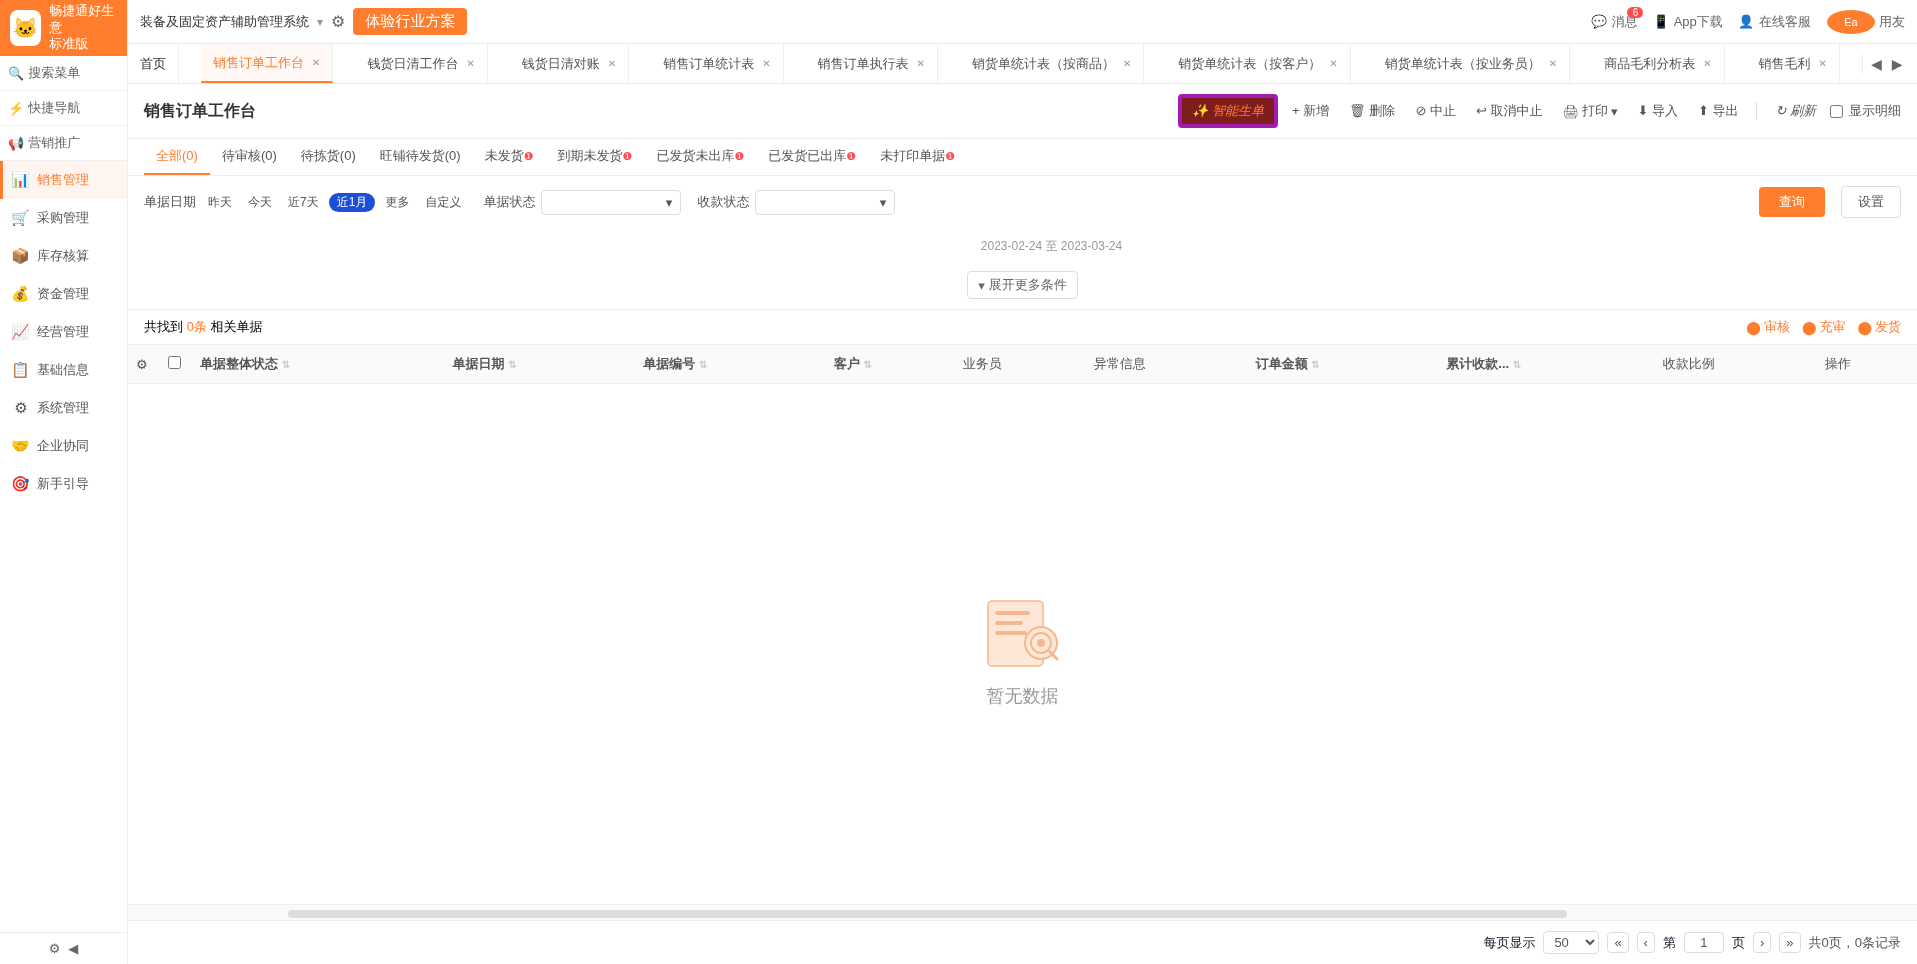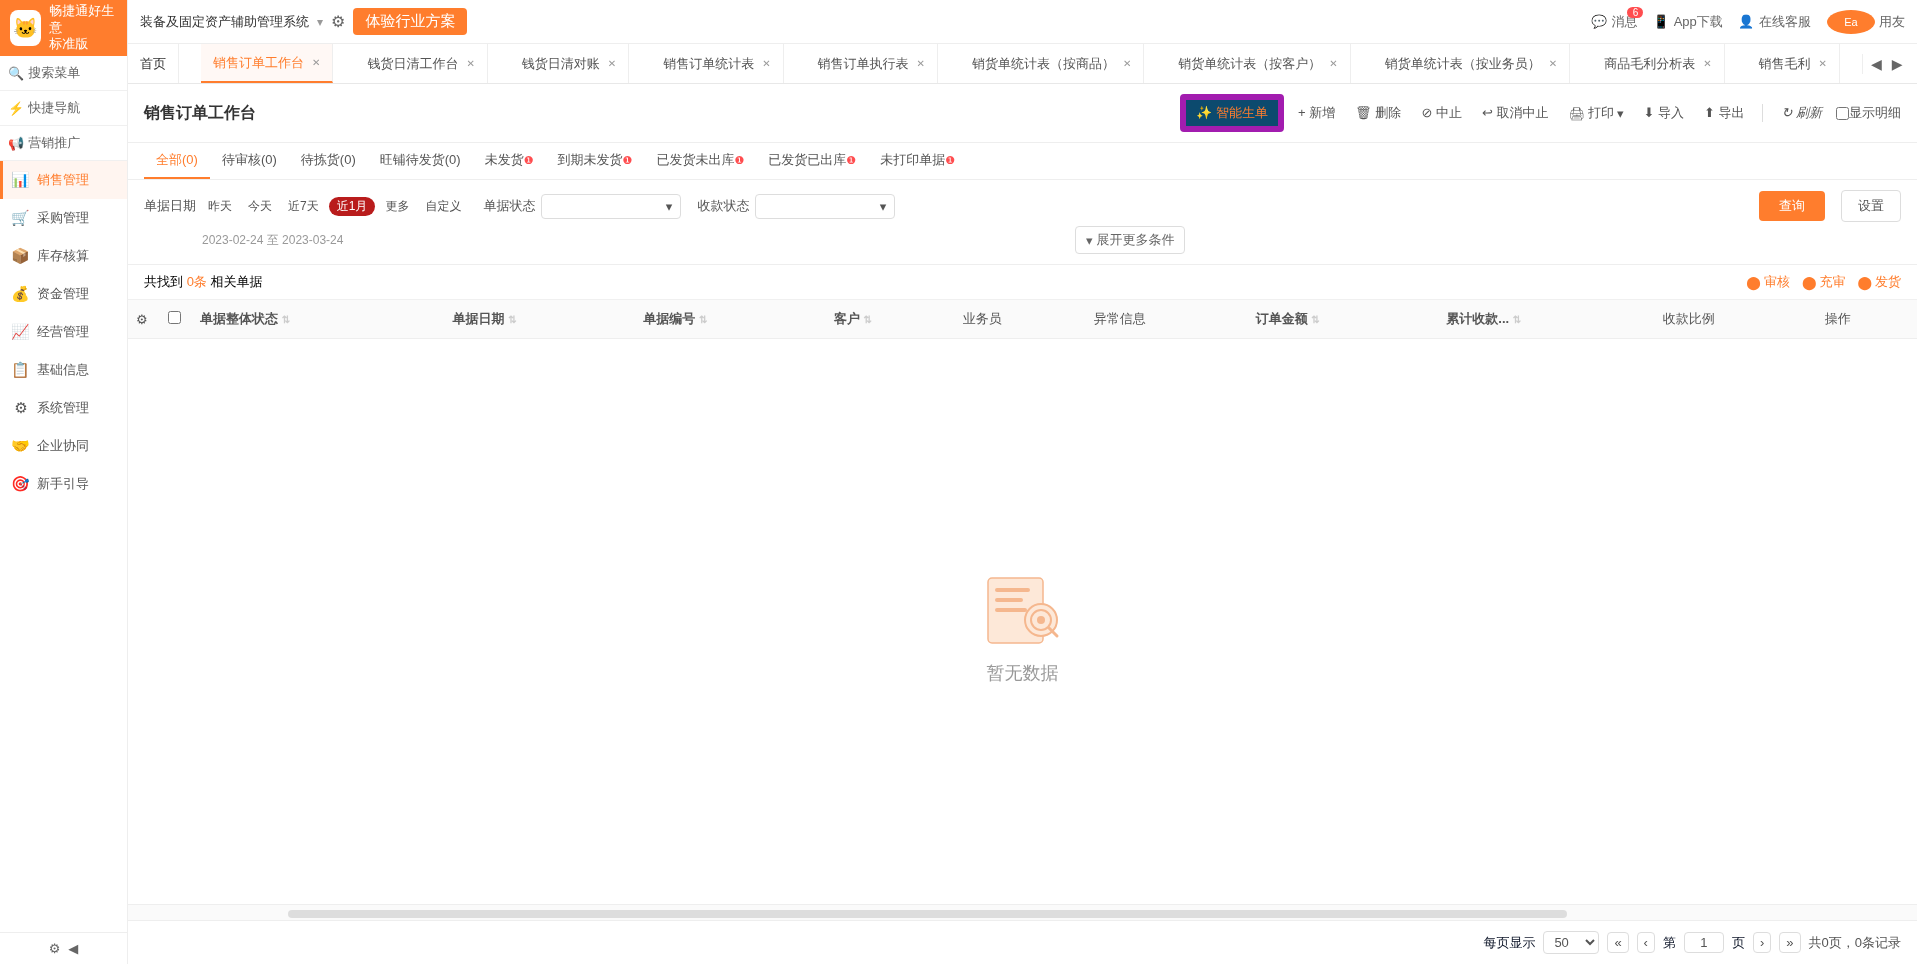--- a/index.html
+++ b/index.html
@@ -42,40 +42,40 @@
     .tab-close-all { padding: 0 6px; cursor: pointer; color: #999; font-size: 14px; }
     .tab-expand-all { padding: 0 6px; cursor: pointer; color: #999; font-size: 14px; }
 
     
     .content { flex: 1; overflow: hidden; display: flex; flex-direction: column; background: #f5f5f5; }
 
     
     .page-header { background: #fff; padding: 10px 16px; display: flex; align-items: center; justify-content: space-between; border-bottom: 1px solid #eee; flex-shrink: 0; }
     .page-title { font-size: 16px; font-weight: 600; color: #333; }
     .page-actions { display: flex; align-items: center; gap: 8px; }
-    .btn-smart { background: #0c4a6e; border: 6px solid #a21caf; color: #ff7d2d; padding: 4px 10px; border-radius: 4px; cursor: pointer; display: flex; align-items: center; gap: 4px; font-size: 13px; }
+    .btn-smart { background: #7f1d1d; border: 4px solid #a21caf; color: #ff7d2d; padding: 4px 10px; border-radius: 4px; cursor: pointer; display: flex; align-items: center; gap: 4px; font-size: 13px; font-style: italic; }
     .btn-action { background: none; border: none; color: #555; cursor: pointer; display: flex; align-items: center; gap: 3px; font-size: 13px; padding: 4px 6px; }
     .divider { width: 1px; height: 18px; background: #ddd; margin: 0 4px; }
     .btn-refresh { background: none; border: none; color: #555; cursor: pointer; font-size: 13px; padding: 4px 6px; font-style: italic; }
-    .checkbox-label { display: flex; align-items: center; gap: 0; color: #555; cursor: pointer; font-size: 13px; justify-content: space-between; }
+    .checkbox-label { display: flex; align-items: center; gap: 6px; color: #555; cursor: pointer; font-size: 13px; justify-content: space-between; }
 
     
     .filter-tabs { background: #fff; border-bottom: 1px solid #eee; display: flex; align-items: center; padding: 0 16px; flex-shrink: 0; }
     .filter-tab { padding: 8px 12px; cursor: pointer; color: #555; white-space: nowrap; border-bottom: 2px solid transparent; font-size: 13px; }
     .filter-tab.active { color: #ff7d2d; border-bottom-color: #ff7d2d; }
     .filter-tab .badge-red { color: #ff4d4f; font-size: 11px; }
 
     
     .filter-area { background: #fff; padding: 10px 16px; border-bottom: 1px solid #eee; flex-shrink: 0; }
     .filter-row { display: flex; align-items: center; gap: 16px; flex-wrap: wrap; }
     .filter-item { display: flex; align-items: center; gap: 6px; }
     .filter-label { color: #555; font-size: 13px; white-space: nowrap; }
     .filter-date-options { display: flex; gap: 4px; align-items: center; }
     .filter-date-btn { background: none; border: none; color: #555; cursor: pointer; font-size: 12px; padding: 2px 6px; border-radius: 3px; }
-    .filter-date-btn.active-month { background: #b91c1c; color: #fff; border-radius: 10px; padding: 1px 8px; }
+    .filter-date-btn.active-month { background: #1d4ed8; color: #fff; border-radius: 10px; padding: 1px 8px; }
     .filter-select { border: 1px solid #ddd; border-radius: 4px; padding: 4px 8px; color: #555; min-width: 140px; background: #fff; cursor: pointer; display: flex; align-items: center; justify-content: space-between; }
     .expand-conditions { display: flex; align-items: center; gap: 4px; color: #666; cursor: pointer; font-size: 13px; border: 1px solid #ddd; border-radius: 4px; padding: 4px 10px; background: #fff; }
     .btn-query { background: #ff7d2d; color: #fff; border: none; padding: 6px 20px; border-radius: 4px; cursor: pointer; font-size: 13px; }
     .btn-set { background: #fff; border: 1px solid #ddd; color: #555; padding: 6px 16px; border-radius: 4px; cursor: pointer; font-size: 13px; }
 
     
     .table-area { flex: 1; background: #fff; margin: 0; overflow: hidden; display: flex; flex-direction: column; justify-content: center; }
     .table-info-bar { padding: 8px 16px; display: flex; align-items: center; justify-content: space-between; border-bottom: 1px solid #f0f0f0; flex-shrink: 0; }
     .table-actions-right { display: flex; gap: 12px; }
     .table-action-btn { background: none; border: none; color: #555; cursor: pointer; font-size: 13px; display: flex; align-items: center; gap: 3px; }
@@ -339,21 +339,21 @@
           <span class="filter-label">收款状态</span>
           <div class="filter-select">
             <span></span>
             <span>▾</span>
           </div>
         </div>
         <div style="flex:1;"></div>
         <button class="btn-query">查询</button>
         <button class="btn-set">设置</button>
       </div>
-      <div style="margin-top:4px;display:flex;align-items:center;gap:16px;">
+      <div style="margin-top:20px;display:flex;align-items:center;gap:16px;flex-direction:column;">
         <div style="color:#999;font-size:12px;padding-left:58px;">2023-02-24 至 2023-03-24</div>
         <div style="flex:1;display:flex;justify-content:center;">
           <button class="expand-conditions">
             <span>▾</span>
             <span>展开更多条件</span>
           </button>
         </div>
       </div>
     </div>
 

